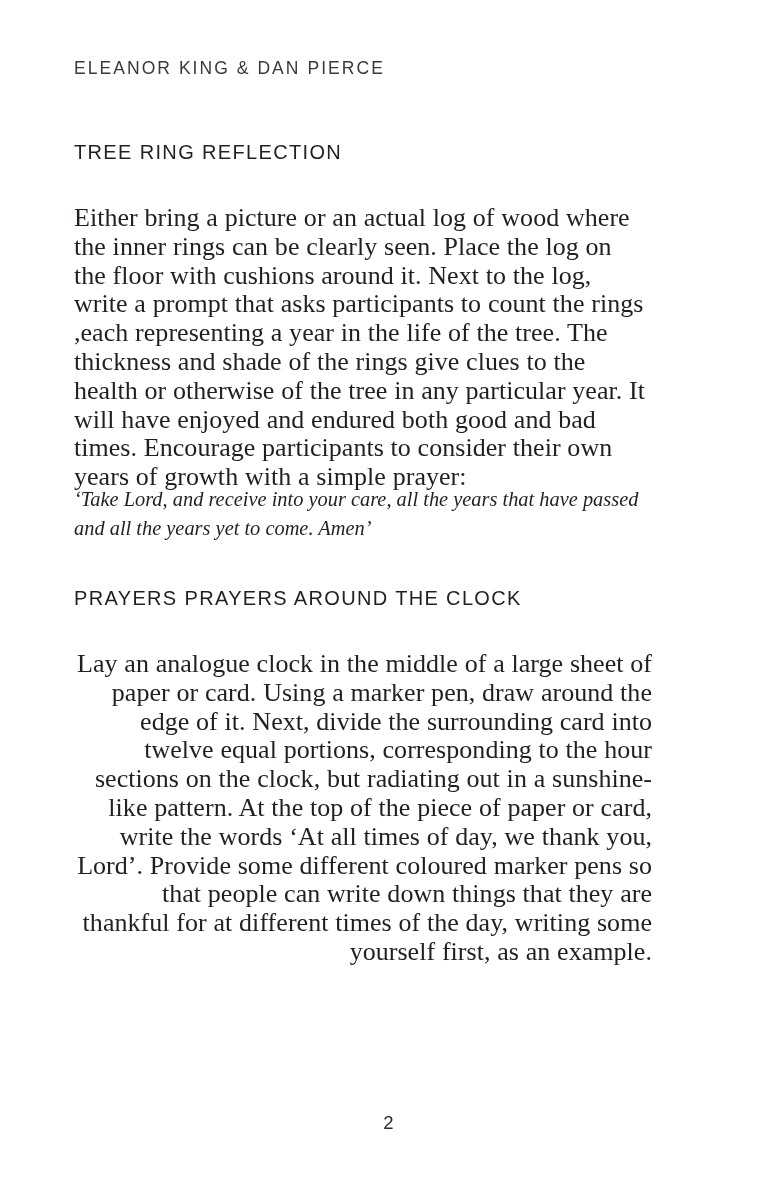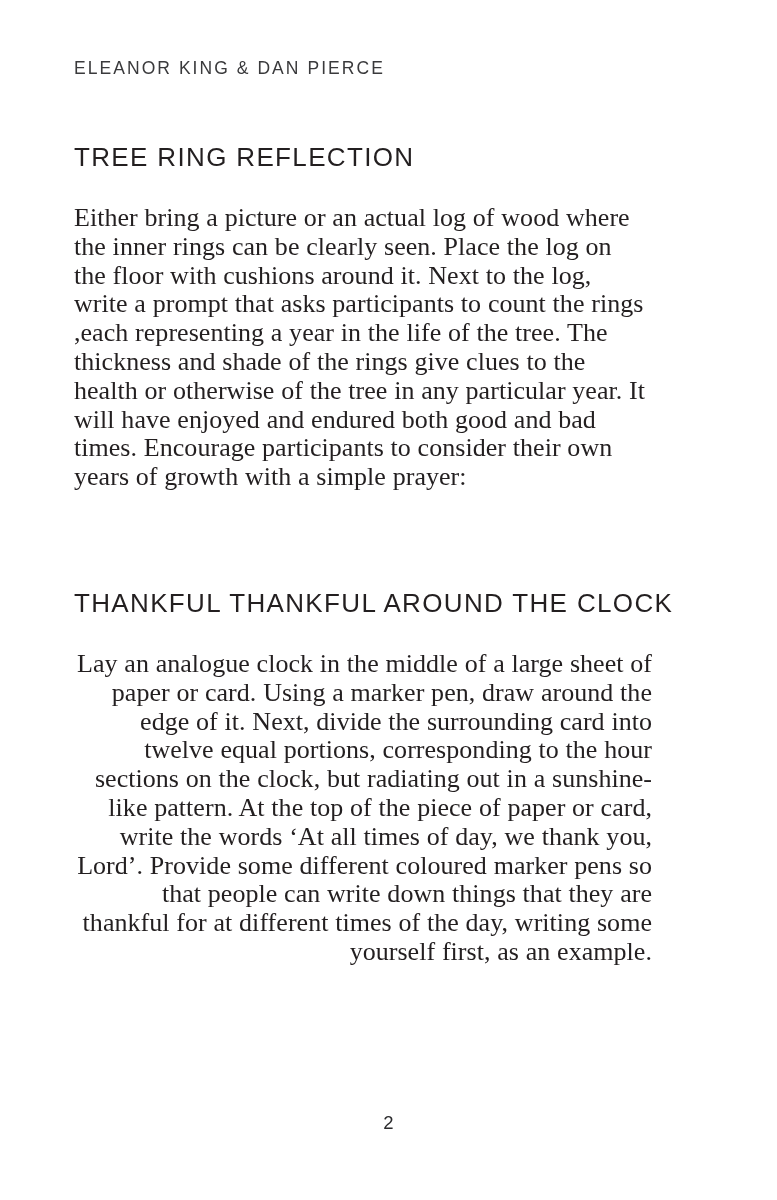--- a/index.html
+++ b/index.html
@@ -36,21 +36,21 @@
     color: #3a3a3c;
     white-space: nowrap;
     line-height: 22px;
   }
 
   
   .section-heading {
     position: absolute;
     left: 74px;
     font-family: "Liberation Sans", "DejaVu Sans", sans-serif;
-    font-size: 26px;
+    font-size: 20px;
     font-weight: 400;
     letter-spacing: 1.35px;
     color: #231f20;
     white-space: nowrap;
     line-height: 30px;
   }
   #heading-1 { top: 120px; }
   #heading-2 { top: 566px; }
 
   
@@ -102,20 +102,21 @@
 <body>
 
 <div class="page">
 
   <div class="running-head">ELEANOR KING &amp; DAN PIERCE</div>
 
   <h2 class="section-heading" id="heading-1">TREE RING REFLECTION</h2>
 
   <p class="body-par" id="par-1">Either bring a picture or an actual log of wood where the inner rings can be clearly seen. Place the log on the floor with cushions around it. Next to the log, write a prompt that asks participants to count the rings ,each representing a year in the life of the tree. The thickness and shade of the rings give clues to the health or otherwise of the tree in any particular year. It will have enjoyed and endured both good and bad times. Encourage participants to consider their own years of growth with a simple prayer:</p>
 
+  <p class="prayer">‘Take Lord, and receive into your care, all the years that have passed and all the years yet to come. Amen’</p>
 
-  <h2 class="section-heading" id="heading-2">THANKFUL THANKFUL AROUND THE CLOCK</h2>
+  <h2 class="section-heading" id="heading-2">PRAYERS PRAYERS AROUND THE CLOCK</h2>
 
   <p class="body-par" id="par-2">Lay an analogue clock in the middle of a large sheet of paper or card. Using a marker pen, draw around the edge of it. Next, divide the surrounding card into twelve equal portions, corresponding to the hour sections on the clock, but radiating out in a sunshine-like pattern. At the top of the piece of paper or card, write the words ‘At all times of day, we thank you, Lord’. Provide some different coloured marker pens so that people can write down things that they are thankful for at different times of the day, writing some yourself first, as an example.</p>
 
   <div class="folio">2</div>
 
 </div>
 
 </body></html>

